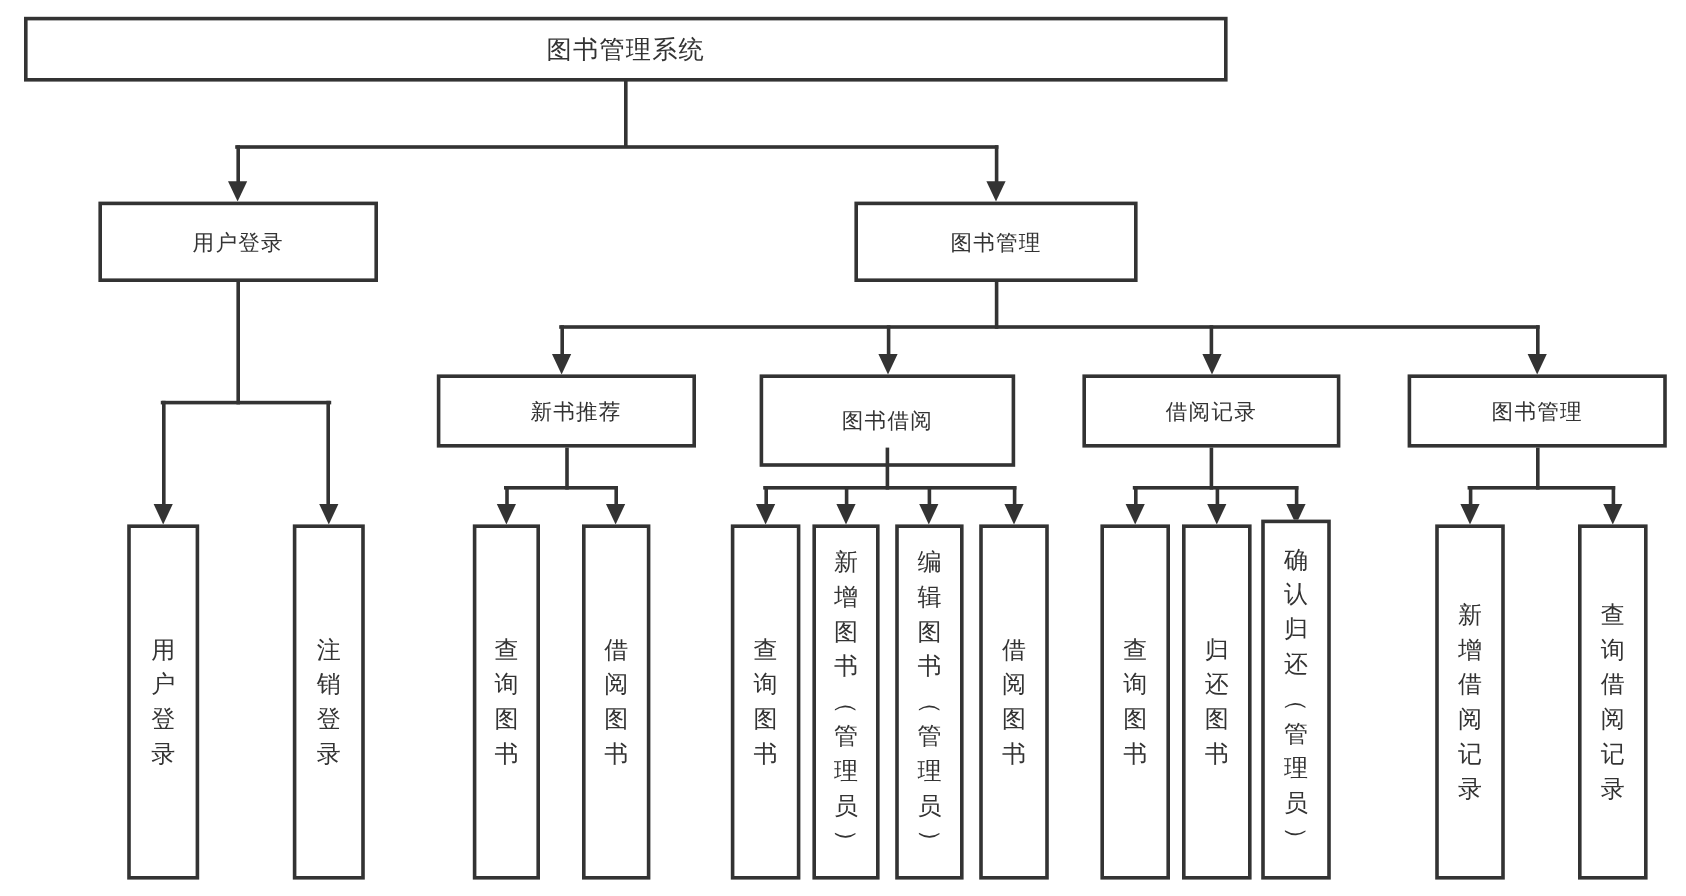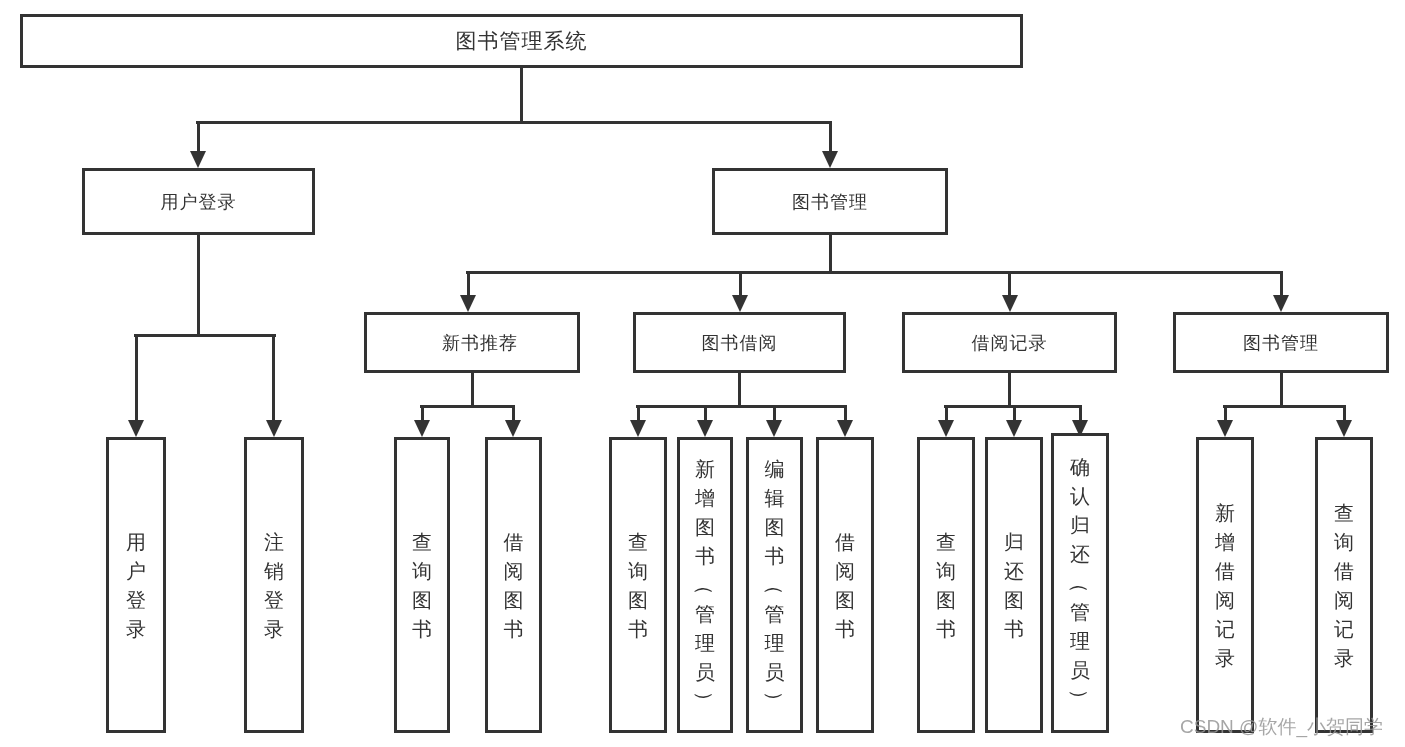--- a/index.html
+++ b/index.html
@@ -106,21 +106,21 @@
   <div class="vline" style="left:739px; top:271px; height:26px;"></div>
   <div class="arrow-down" style="left:732px; top:295px;"></div>
   <div class="vline" style="left:1008px; top:271px; height:26px;"></div>
   <div class="arrow-down" style="left:1002px; top:295px;"></div>
   <div class="vline" style="left:1280px; top:271px; height:26px;"></div>
   <div class="arrow-down" style="left:1273px; top:295px;"></div>
 
   <div class="node hnode" style="left:364px; top:312px; width:216px; height:61px;padding-left:16px;">
     <span>新书推荐</span>
   </div>
-  <div class="node hnode" style="left:633px; top:312px; width:213px; height:61px;text-align:right;">
+  <div class="node hnode" style="left:633px; top:312px; width:213px; height:77px;text-align:right;">
     <span>图书借阅</span>
   </div>
   <div class="node hnode" style="left:902px; top:312px; width:215px; height:61px;">
     <span>借阅记录</span>
   </div>
   <div class="node hnode" style="left:1173px; top:312px; width:216px; height:61px;">
     <span>图书管理</span>
   </div>
 
   <div class="vline" style="left:471px; top:373px; height:35px;"></div>
@@ -278,15 +278,14 @@
     <div class="vtext">
         <span class="vchar">查</span>
         <span class="vchar">询</span>
         <span class="vchar">借</span>
         <span class="vchar">阅</span>
         <span class="vchar">记</span>
         <span class="vchar">录</span>
       </div>
   </div>
 
-  <div class="watermark">CSDN @软件_小贺同学</div>
 
 </div>
 
 </body></html>

